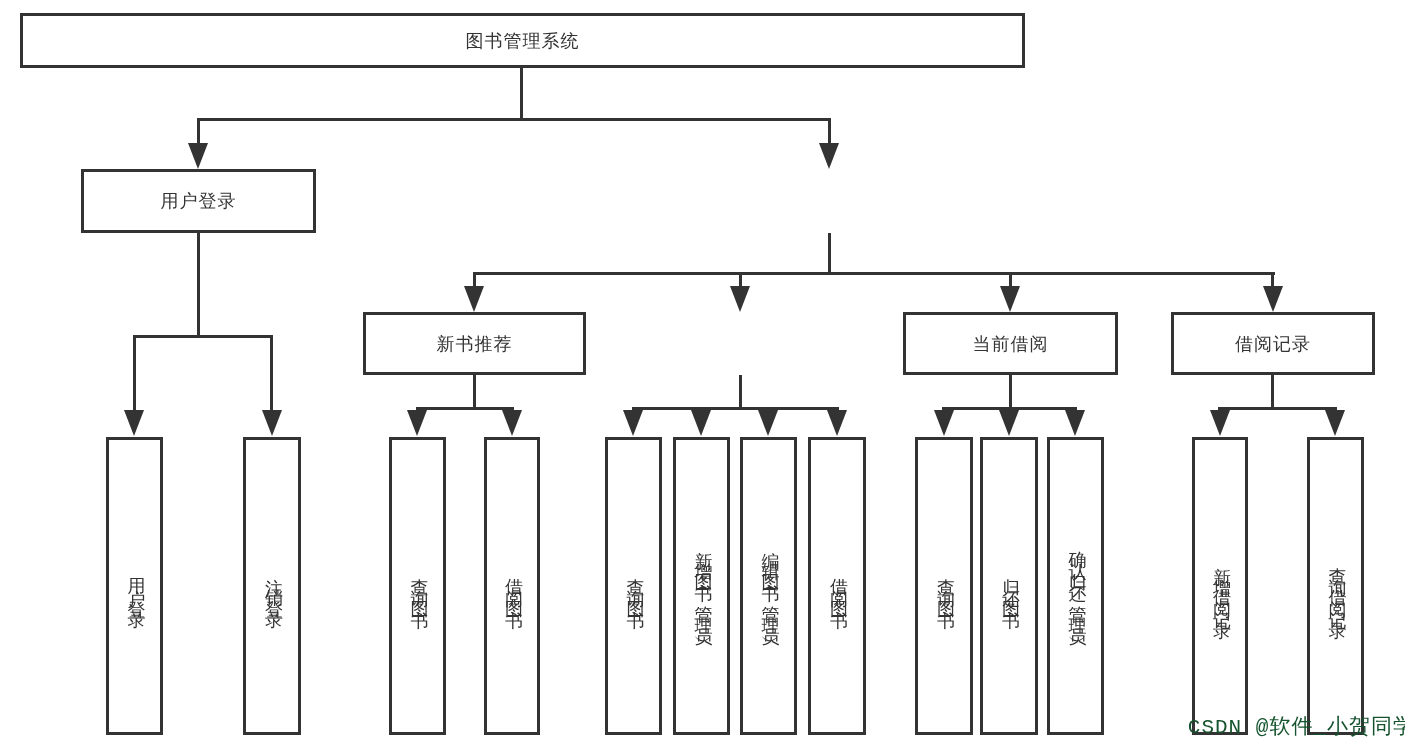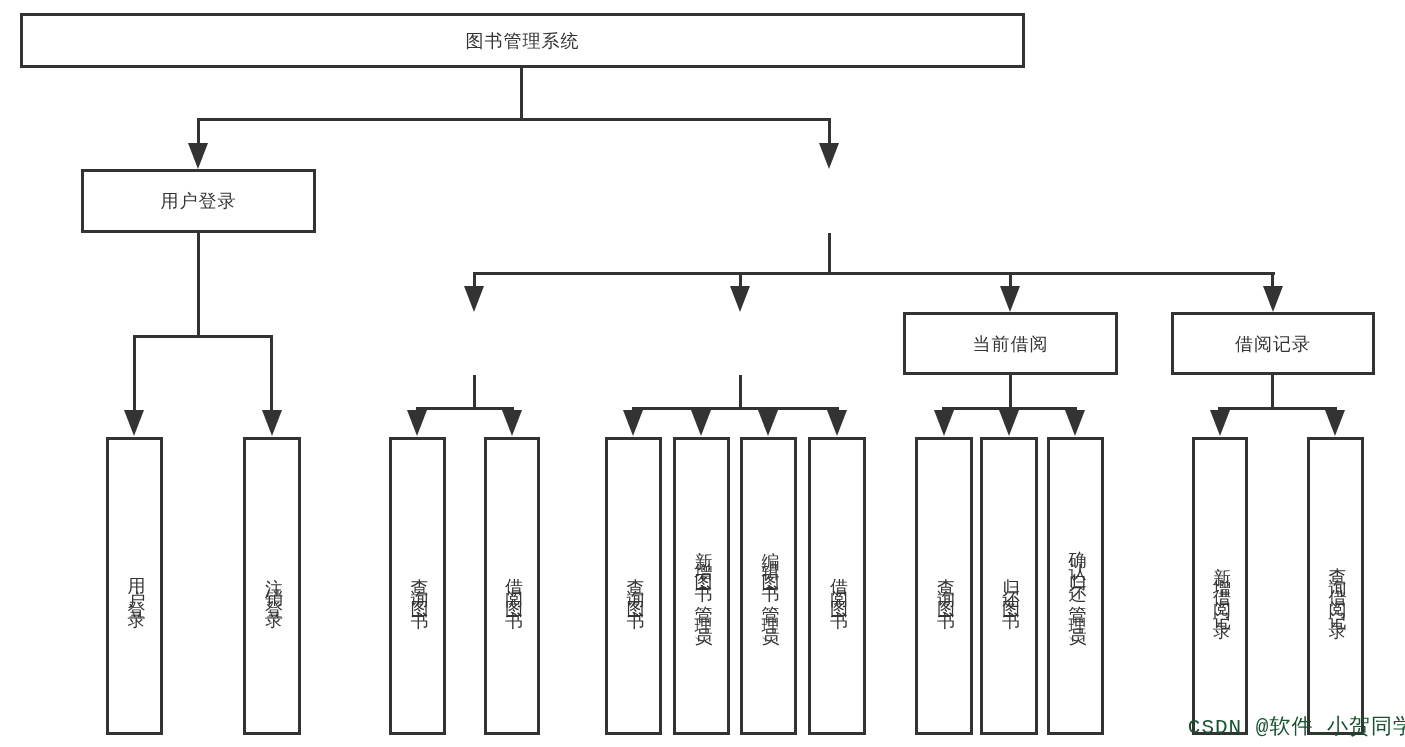--- a/index.html
+++ b/index.html
@@ -87,20 +87,23 @@
   <div class="ah" style="left:1325px;top:410px"></div>
 
   <div class="box" style="left:20px;top:13px;width:1005px;height:55px">
     <span>图书管理系统</span>
   </div>
 
   <div class="box" style="left:81px;top:169px;width:235px;height:64px">
     <span>用户登录</span>
   </div>
 
+  <div class="box" style="left:363px;top:312px;width:223px;height:63px">
+    <span>新书推荐</span>
+  </div>
   <div class="box" style="left:1171px;top:312px;width:204px;height:63px">
     <span>借阅记录</span>
   </div>
   <div class="box" style="left:903px;top:312px;width:215px;height:63px">
     <span>当前借阅</span>
   </div>
 
   <div class="vbox" style="left:106px;width:57px">
     <span class="vtext">用户登录</span>
   </div>

